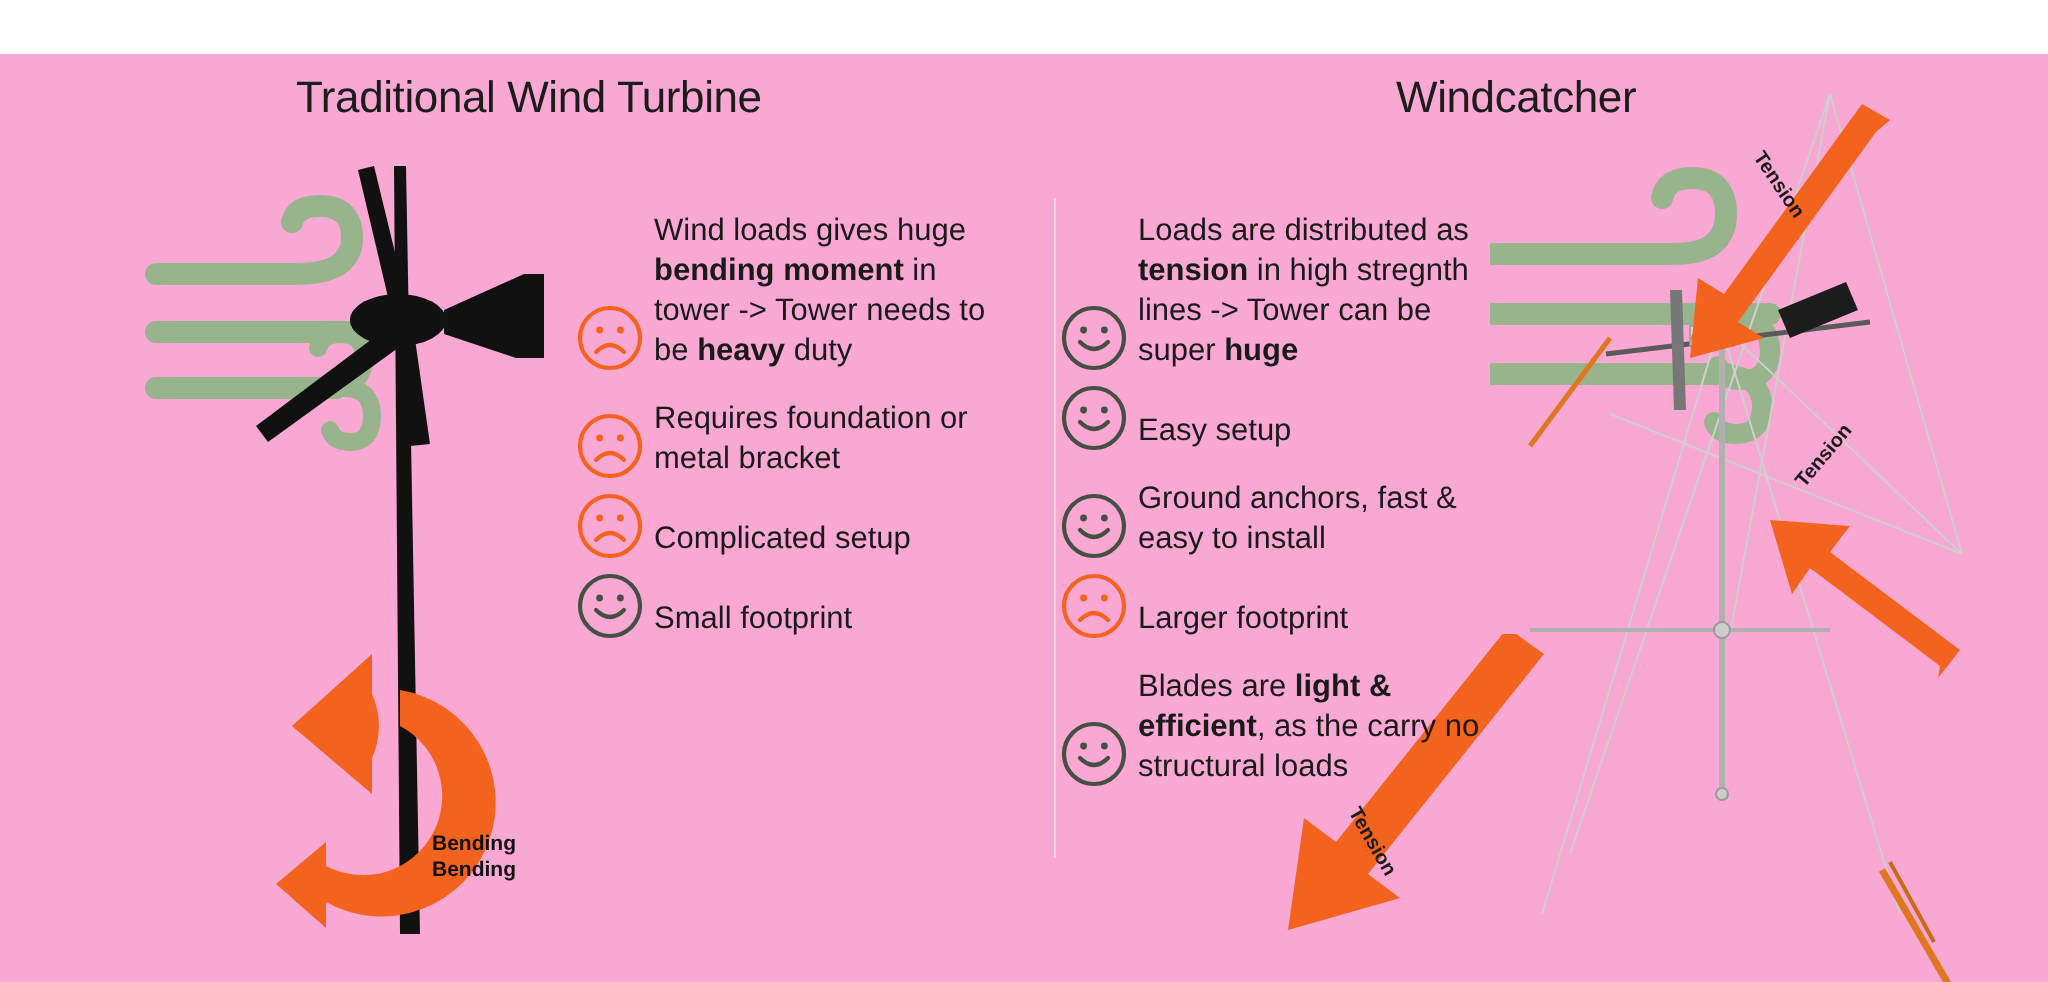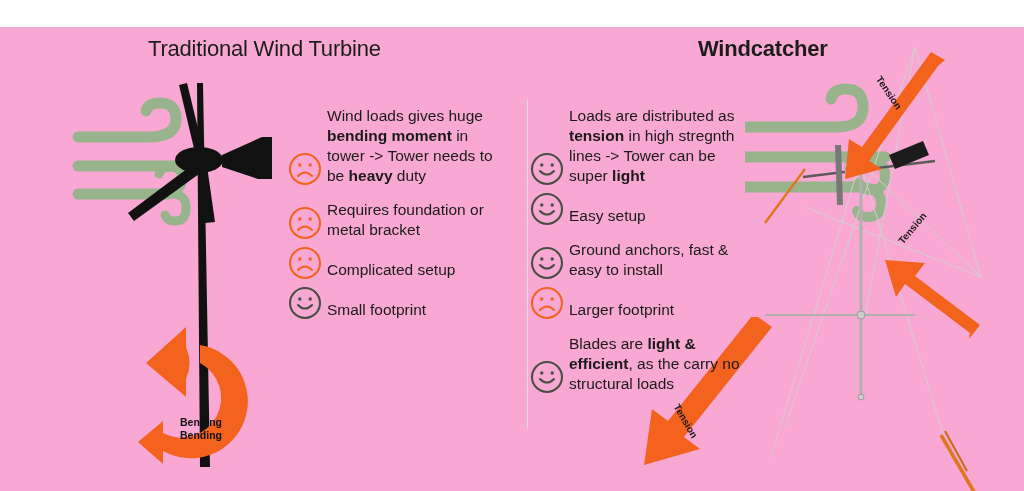--- a/index.html
+++ b/index.html
@@ -22,21 +22,21 @@
 
   
   .title {
     position: absolute;
     font-size: 22px;
     color: #1c1c1c;
     letter-spacing: -0.2px;
     white-space: nowrap;
   }
   #title-left  { left: 148px; top: 9px; }
-  #title-right { left: 698px; top: 9px; font-weight: bold; }
+  #title-right { left: 698px; top: 9px; }
 
   
   .col {
     position: absolute;
     top: 78px;
     width: 222px;
   }
   #col-left  { left: 288px; }
   #col-right { left: 530px; }
 
@@ -78,24 +78,24 @@
   
   .illus {
     position: absolute;
     top: 0;
   }
   #illus-left  { left: 0;   top: 0; width: 290px; height: 491px; }
   #illus-right { left: 745px; top: 0; width: 279px; height: 491px; }
 
   .bending-label {
     position: absolute;
-    left: 180px;
+    left: 168px;
     top: 389px;
     width: 90px;
-    text-align: left;
+    text-align: right;
     font-size: 10.5px;
     font-weight: bold;
     line-height: 12.5px;
     color: #111111;
     pointer-events: none;
   }
 
   .tension-label {
     position: absolute;
     font-size: 10px;
@@ -265,21 +265,21 @@
   <div class="col" id="col-right">
       <div class="item lines-4">
         <div class="face">
           <svg width="34" height="34" viewBox="0 0 34 34">
             <circle cx="17" cy="17" r="15" fill="none" stroke="#454f43" stroke-width="2.1"></circle>
             <circle cx="11.8" cy="13" r="1.7" fill="#454f43"></circle>
             <circle cx="22.2" cy="13" r="1.7" fill="#454f43"></circle>
             <path d="M10,19 Q17,26 24,19" fill="none" stroke="#454f43" stroke-width="2.1" stroke-linecap="round"></path>
           </svg>
         </div>
-        <div class="item-text"><span>Loads are distributed as </span><b>tension</b><span> in high stregnth lines -&gt; Tower can be super </span><b>light</b></div>
+        <div class="item-text"><span>Loads are distributed as </span><b>tension</b><span> in high stregnth lines -&gt; Tower can be super </span><b>huge</b></div>
       </div>
       <div class="item lines-1">
         <div class="face">
           <svg width="34" height="34" viewBox="0 0 34 34">
             <circle cx="17" cy="17" r="15" fill="none" stroke="#454f43" stroke-width="2.1"></circle>
             <circle cx="11.8" cy="13" r="1.7" fill="#454f43"></circle>
             <circle cx="22.2" cy="13" r="1.7" fill="#454f43"></circle>
             <path d="M10,19 Q17,26 24,19" fill="none" stroke="#454f43" stroke-width="2.1" stroke-linecap="round"></path>
           </svg>
         </div>

